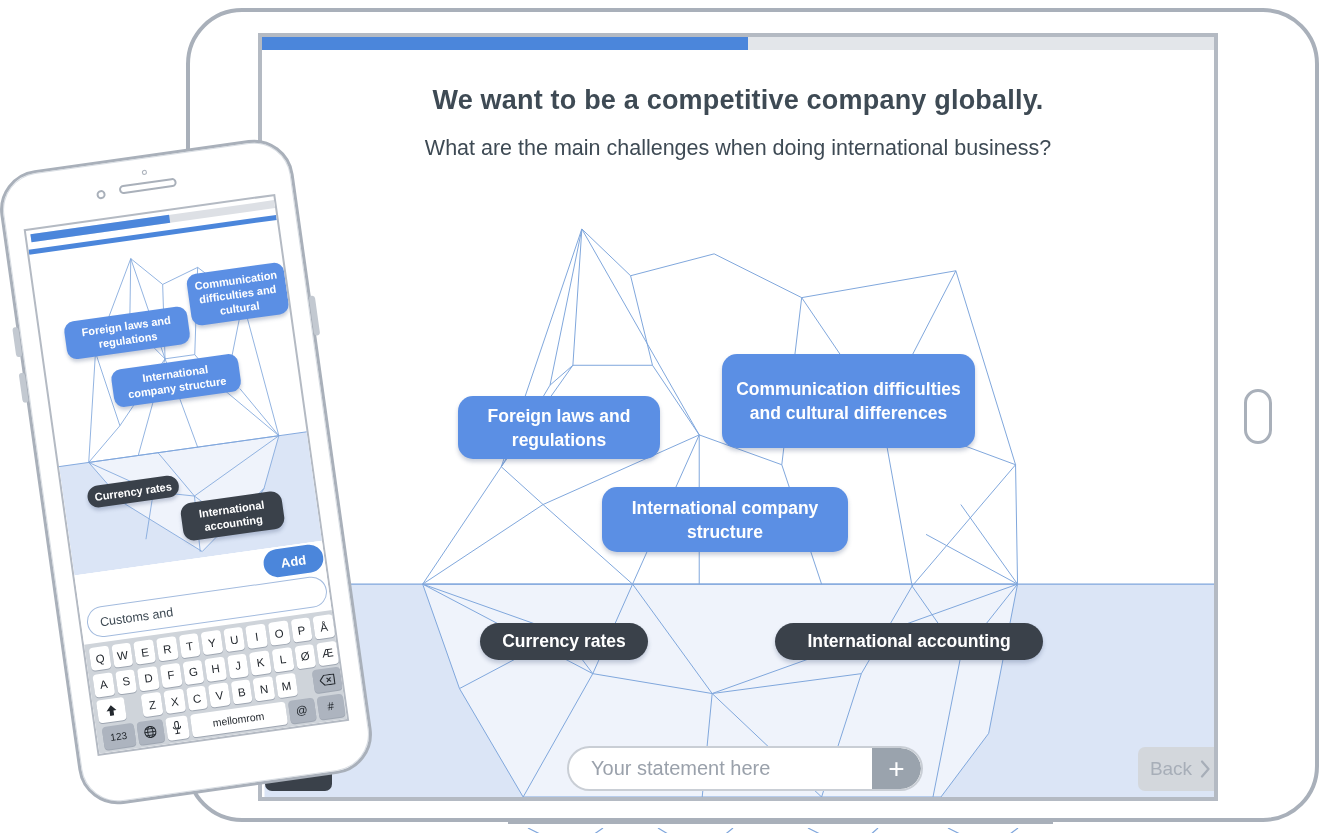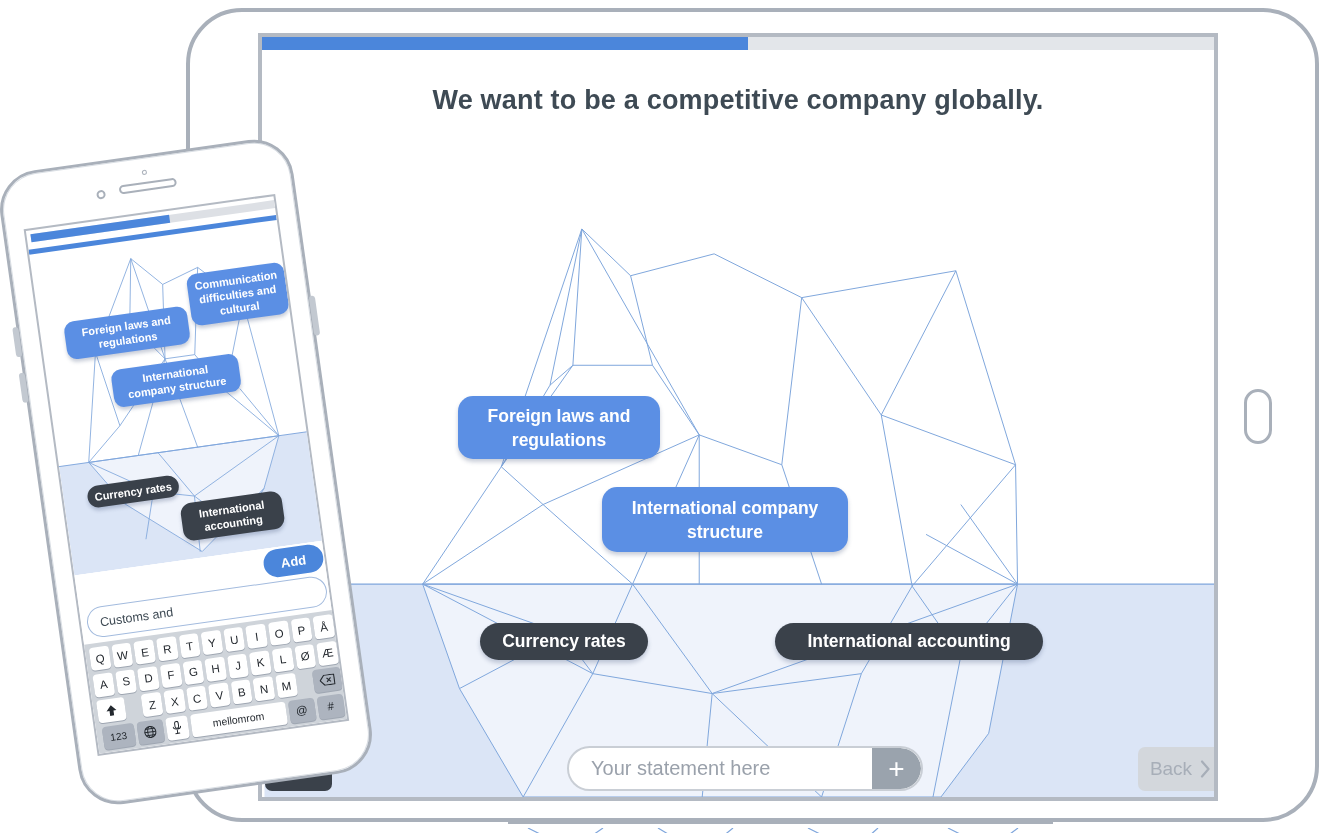--- a/index.html
+++ b/index.html
@@ -122,20 +122,21 @@
     <div class="tablet-home"></div>
 
     <div class="tablet-screen">
 
       <div class="t-progress">
         <div class="t-progress-fill"></div>
       </div>
 
       <div class="t-title">We want to be a competitive company globally.</div>
       <div class="t-sub">
+        <div>What are the main challenges when doing international business?</div>
       </div>
 
       <svg class="t-iceberg" viewBox="0 0 960 764">
         <rect x="0" y="550" width="960" height="214" fill="#dbe5f6"></rect>
         <polygon points="159,550 757,550 728,700 680,764 260,764 196,655" fill="#eff3fb" stroke="#7fa6dc" stroke-width="1"></polygon>
         <line x1="0" y1="550" x2="960" y2="550" stroke="#7fa6dc" stroke-width="1.2"></line>
         <path d="M159,550 L238,432 L287,350 L319,193 L368,240 L452,218 L540,262 L695,235 L755,430 L757,550
                  M238,432 L319,193 M238,432 L310,330 M310,330 L319,193 M310,330 L287,350
                  M310,330 L390,330 M368,240 L390,330 M390,330 L437,400 M319,193 L437,400
                  M437,400 L370,550 M437,400 L437,550 M437,400 L520,430 M520,430 L540,262
@@ -144,20 +145,21 @@
                  M159,550 L280,470 M280,470 L238,432 M280,470 L370,550 M280,470 L437,400" stroke="#7fa6dc" stroke-width="1" fill="none"></path>
         <path d="M159,550 L330,640 L450,660 L757,550
                  M450,660 L440,764 M450,660 L370,550 M450,660 L560,764
                  M330,640 L260,764 M330,640 L370,550
                  M651,552 L600,640 M651,552 L700,622 M600,640 L560,764 M600,640 L450,660
                  M757,550 L700,622 M700,622 L672,764
                  M196,655 L300,600 M300,600 L330,640 M300,600 L159,550" stroke="#7fa6dc" stroke-width="1" fill="none"></path>
       </svg>
 
       <div class="pill-blue t-pill t-flr">Foreign laws and regulations</div>
+      <div class="pill-blue t-pill t-comm">Communication difficulties and cultural differences</div>
       <div class="pill-blue t-pill t-ics">International company structure</div>
 
       <div class="pill-dark t-cur">Currency rates</div>
       <div class="pill-dark t-acc">International accounting</div>
 
       <div class="t-back">
         <svg class="chev" width="10" height="18" viewBox="0 0 10 18">
           <polyline points="8,1.5 1.5,9 8,16.5" fill="none" stroke="#ffffff" stroke-width="2.2" stroke-linecap="round" stroke-linejoin="round"></polyline>
         </svg>
         <span>Back</span>

